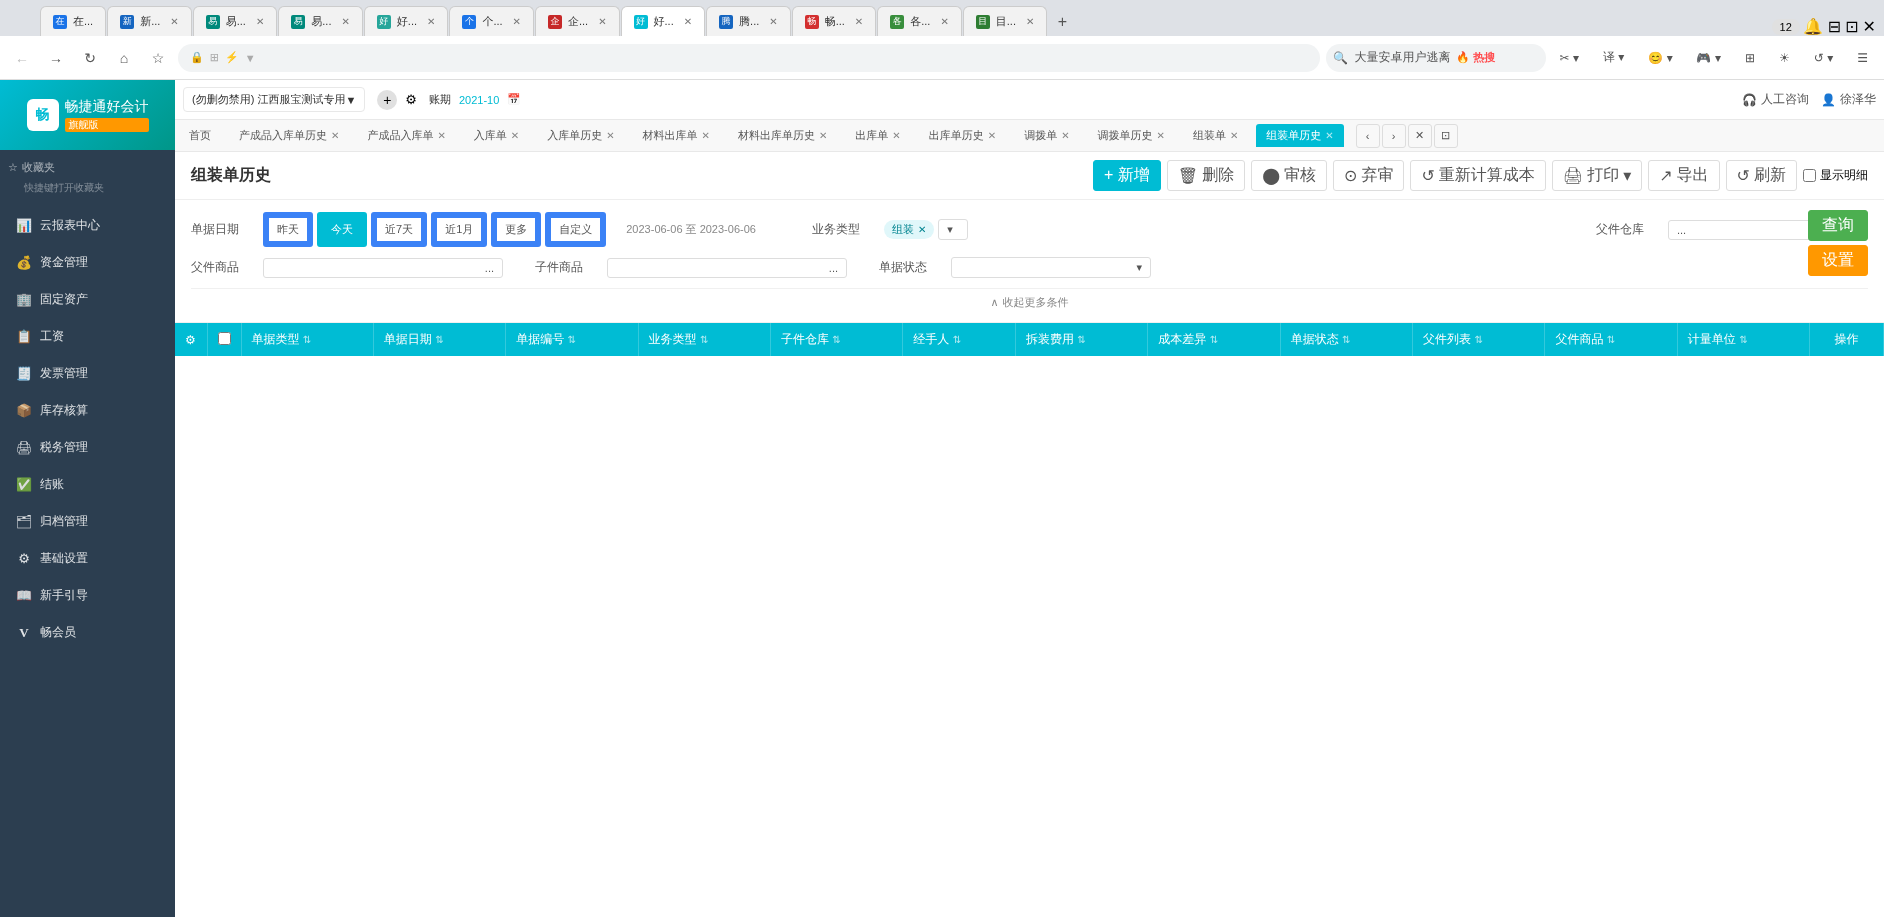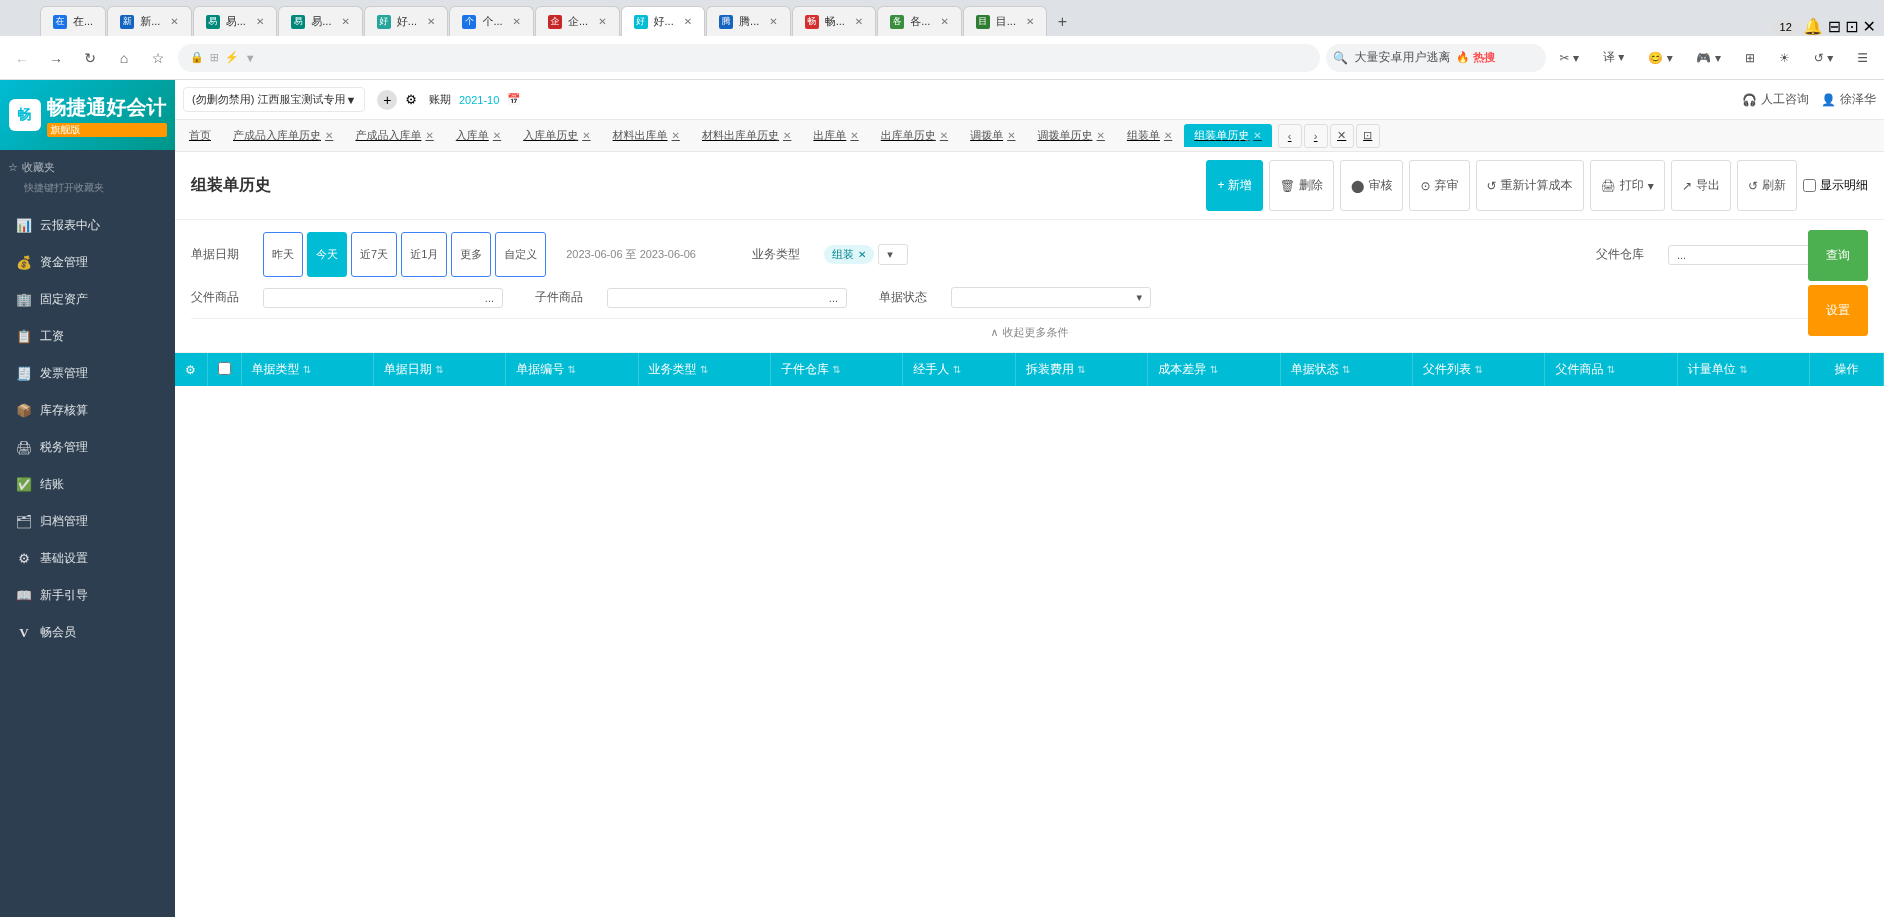--- a/index.html
+++ b/index.html
@@ -27,55 +27,55 @@
     .hot-label { color: #ff4d4f; font-size: 11px; font-weight: bold; }
     .toolbar-right { display: flex; align-items: center; gap: 8px; color: #555; font-size: 12px; }
     .toolbar-btn { height: 28px; padding: 0 8px; border-radius: 4px; display: flex; align-items: center; gap: 4px; cursor: pointer; }
 
     
     .app-container { display: flex; flex: 1; background: #f5f5f5; }
 
     
     .sidebar { width: 175px; background: #2c3e50; display: flex; flex-direction: column; color: #fff; min-height: 800px; }
     .sidebar-logo { height: 70px; background: #1abc9c; display: flex; align-items: center; justify-content: center; flex-direction: column; padding: 8px; }
-    .logo-text { font-size: 20px; font-weight: bold; color: #fff; }
+    .logo-text { font-size: 14px; font-weight: normal; color: #fff; }
     .sidebar-item { display: flex; align-items: center; gap: 8px; padding: 10px 16px; cursor: pointer; color: rgba(255,255,255,0.85); font-size: 12px; }
     .sidebar-icon { width: 16px; height: 16px; display: flex; align-items: center; justify-content: center; font-size: 13px; }
 
     
     .main-content { flex: 1; display: flex; flex-direction: column; overflow: hidden; }
 
     
     .app-header { background: #fff; border-bottom: 1px solid #e8e8e8; padding: 0 8px; display: flex; align-items: center; gap: 4px; height: 40px; overflow: hidden; }
     .company-selector { display: flex; align-items: center; padding: 4px 8px; border: 1px solid #e8e8e8; border-radius: 4px; cursor: pointer; font-size: 11px; color: #333; white-space: nowrap; }
     .period-selector { display: flex; align-items: center; gap: 4px; font-size: 11px; color: #333; cursor: pointer; }
     .header-actions { margin-left: auto; display: flex; align-items: center; gap: 12px; font-size: 12px; color: #555; }
 
     
-    .page-tabs { background: #f8f8f8; border-bottom: 1px solid #e8e8e8; display: flex; align-items: center; padding: 0 4px; height: 32px; overflow: hidden; gap: 2px; text-decoration: underline; }
+    .page-tabs { background: #f8f8f8; border-bottom: 1px solid #e8e8e8; display: flex; align-items: center; padding: 0 4px; height: 32px; overflow: hidden; gap: 8px; }
     .page-tab { padding: 4px 10px; font-size: 11px; color: #555; cursor: pointer; white-space: nowrap; border-radius: 3px 3px 0 0; display: flex; align-items: center; gap: 4px; }
     .page-tab.active { background: #00bcd4; color: #fff; }
     .page-tab .tab-x { font-size: 10px; opacity: 0.7; }
 
     
     .page-body { flex: 1; background: #fff; padding: 0; display: flex; flex-direction: column; }
     .page-title-bar { display: flex; align-items: center; justify-content: space-between; padding: 8px 16px; border-bottom: 1px solid #eee; }
     .page-title { font-size: 16px; font-weight: bold; color: #333; }
     .action-btns { display: flex; align-items: center; gap: 6px; }
-    .btn { padding: 16px 10px; border-radius: 3px; border: 1px solid #ddd; background: #fff; cursor: pointer; font-size: 12px; color: #555; display: flex; align-items: center; gap: 4px; text-align: center; }
+    .btn { padding: 4px 10px; border-radius: 3px; border: 1px solid #ddd; background: #fff; cursor: pointer; font-size: 16px; color: #555; display: flex; align-items: center; gap: 4px; text-align: center; }
     .btn-primary { background: #00bcd4; color: #fff; border-color: #00bcd4; }
     .btn-green { background: #4caf50; color: #fff; border-color: #4caf50; }
     .btn-setting { background: #ff9800; color: #fff; border-color: #ff9800; }
 
     
     .filter-area { padding: 12px 16px; border-bottom: 1px solid #f0f0f0; }
     .filter-row { display: flex; align-items: center; gap: 16px; margin-bottom: 10px; }
     .filter-label { color: #555; font-size: 12px; white-space: nowrap; min-width: 56px; }
     .date-btns { display: flex; align-items: center; gap: 4px; }
-    .date-btn { padding: 14px 8px; border: 1px solid #3b82f6; border-radius: 3px; cursor: pointer; font-size: 11px; color: #555; background: #fff; }
+    .date-btn { padding: 4px 8px; border: 6px solid #3b82f6; border-radius: 3px; cursor: pointer; font-size: 11px; color: #555; background: #fff; }
     .date-btn.today { background: #00bcd4; color: #fff; border-color: #00bcd4; }
     .date-range { font-size: 11px; color: #888; margin-left: 4px; }
     .tag-filter { display: flex; align-items: center; gap: 4px; }
     .tag { padding: 2px 8px; background: #e0f7fa; color: #00838f; border-radius: 12px; font-size: 11px; display: flex; align-items: center; gap: 4px; }
     .tag-x { cursor: pointer; font-size: 10px; }
     .filter-dropdown { padding: 3px 8px; border: 1px solid #ddd; border-radius: 3px; font-size: 11px; color: #555; display: flex; align-items: center; gap: 4px; cursor: pointer; min-width: 80px; background: #fff; }
     .filter-input { padding: 3px 8px; border: 1px solid #ddd; border-radius: 3px; font-size: 11px; color: #555; min-width: 160px; outline: none; }
 
     
     .data-table-container { flex: 1; overflow: auto; }

